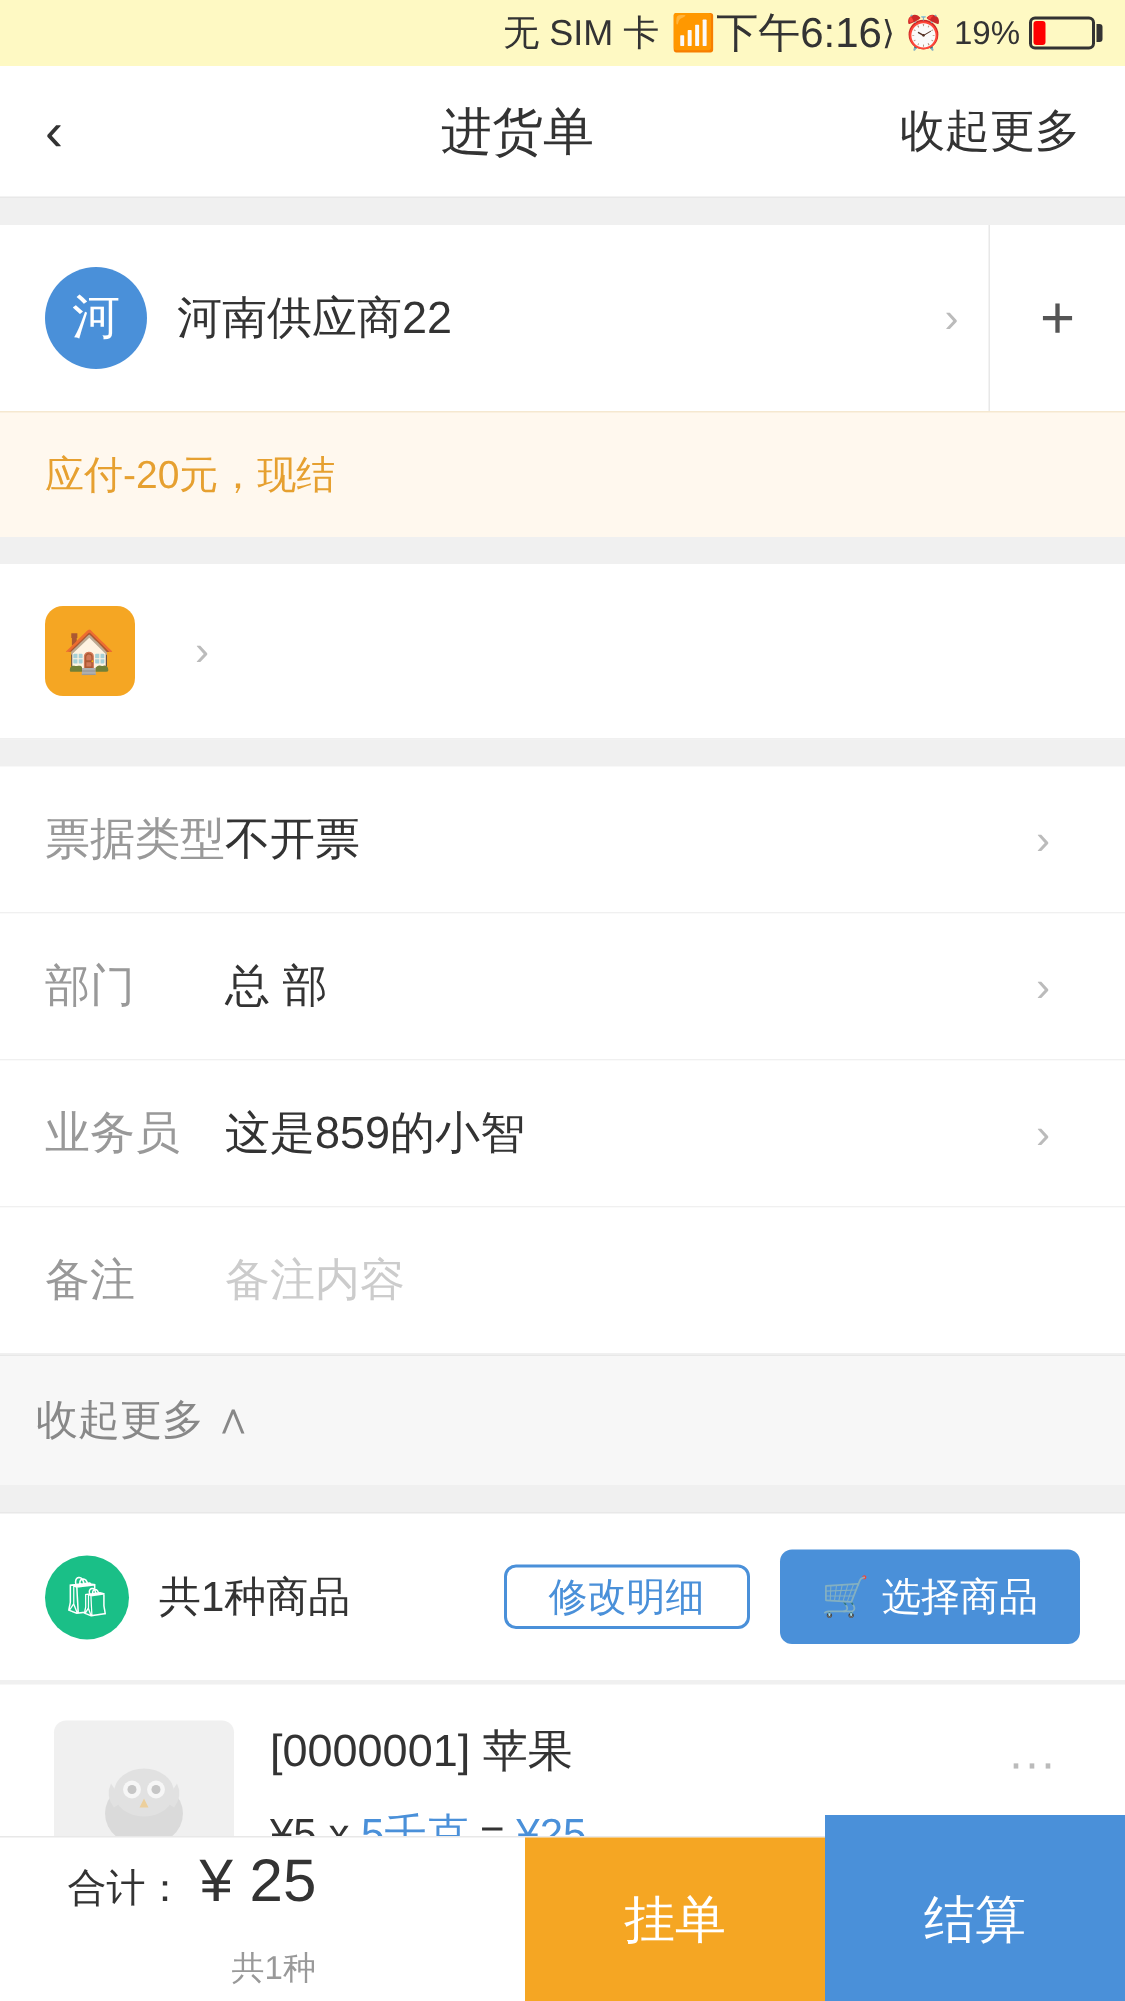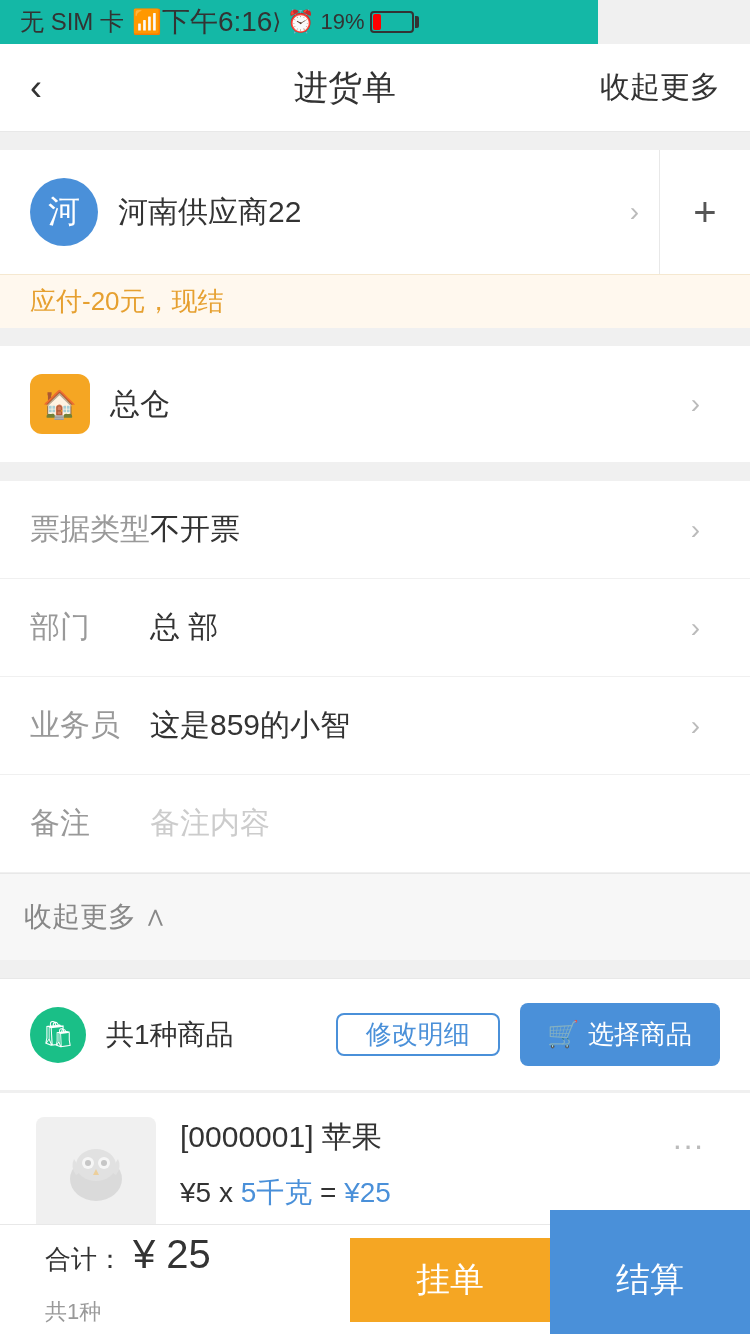--- a/index.html
+++ b/index.html
@@ -8,26 +8,26 @@
       width: 750px;
       min-height: 1334px;
       font-family: -apple-system, "PingFang SC", "Helvetica Neue", Arial, sans-serif;
       background: #f0f0f0;
       font-size: 28px;
       color: #333;
     }
 
     
     .status-bar {
-      width: 598px;
+      width: 750px;
       height: 44px;
-      background: #14b8a6;
-      display: flex;
-      align-items: center;
-      justify-content: flex-start;
+      background: #fef9c3;
+      display: flex;
+      align-items: center;
+      justify-content: flex-end;
       padding: 0 20px;
       font-size: 24px;
     }
     .status-left { display: flex; align-items: center; gap: 8px; }
     .status-center { font-size: 28px; font-weight: 500; }
     .status-right { display: flex; align-items: center; gap: 6px; font-size: 22px; }
     .battery-icon {
       width: 44px;
       height: 22px;
       border: 2px solid #333;
@@ -132,21 +132,21 @@
       justify-content: center;
       font-size: 40px;
       color: #555;
       cursor: pointer;
       padding: 28px 0;
     }
 
     
     .info-banner {
       background: #fff8ee;
-      padding: 9px 30px;
+      padding: 24px 30px;
       font-size: 26px;
       color: #e6a030;
       border-top: 1px solid #f5e8d0;
     }
 
     
     .row-item {
       background: #fff;
       display: flex;
       align-items: center;
@@ -311,24 +311,25 @@
     }
     .total-amount {
       font-size: 40px;
       font-weight: normal;
       color: #333;
     }
     .total-count {
       font-size: 22px;
       color: #999;
       margin-top: 20px;
+      text-align: center;
     }
     .btn-hang {
       width: 200px;
-      height: 84px;
+      height: 110px;
       background: #f5a623;
       color: #fff;
       font-size: 34px;
       border: none;
       cursor: pointer;
       display: flex;
       align-items: center;
       justify-content: center;
     }
     .btn-checkout {
@@ -381,21 +382,20 @@
   </div>
   <div class="supplier-add">+</div>
 </div>
 
 <div class="info-banner">应付-20元，现结</div>
 
 <div class="section-divider"></div>
 
 <div class="row-item">
   <div class="row-item-icon">🏠</div>
-  <span class="row-value">总仓</span>
   <span class="chevron-right">›</span>
 </div>
 
 <div class="section-divider"></div>
 
 <div class="row-item">
   <span class="row-label">票据类型</span>
   <span class="row-value">不开票</span>
   <span class="chevron-right">›</span>
 </div>

